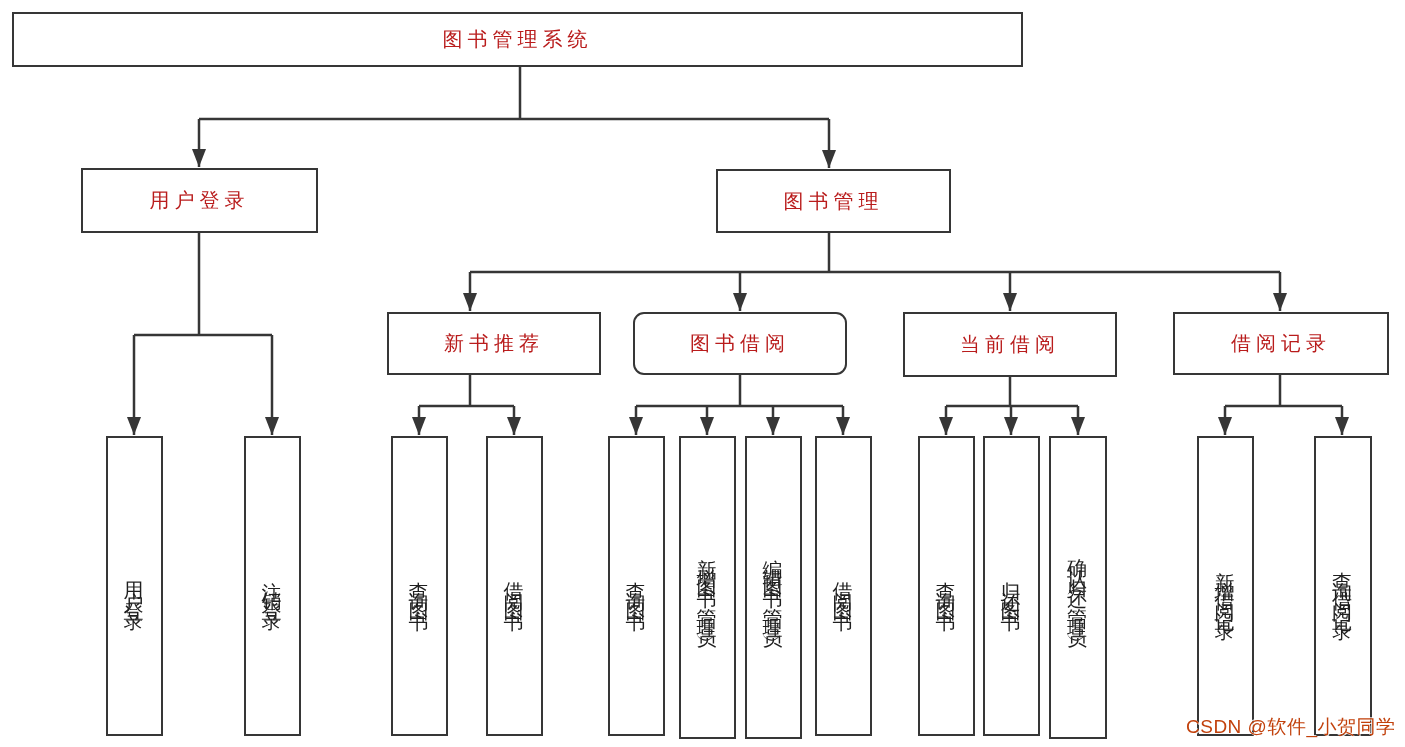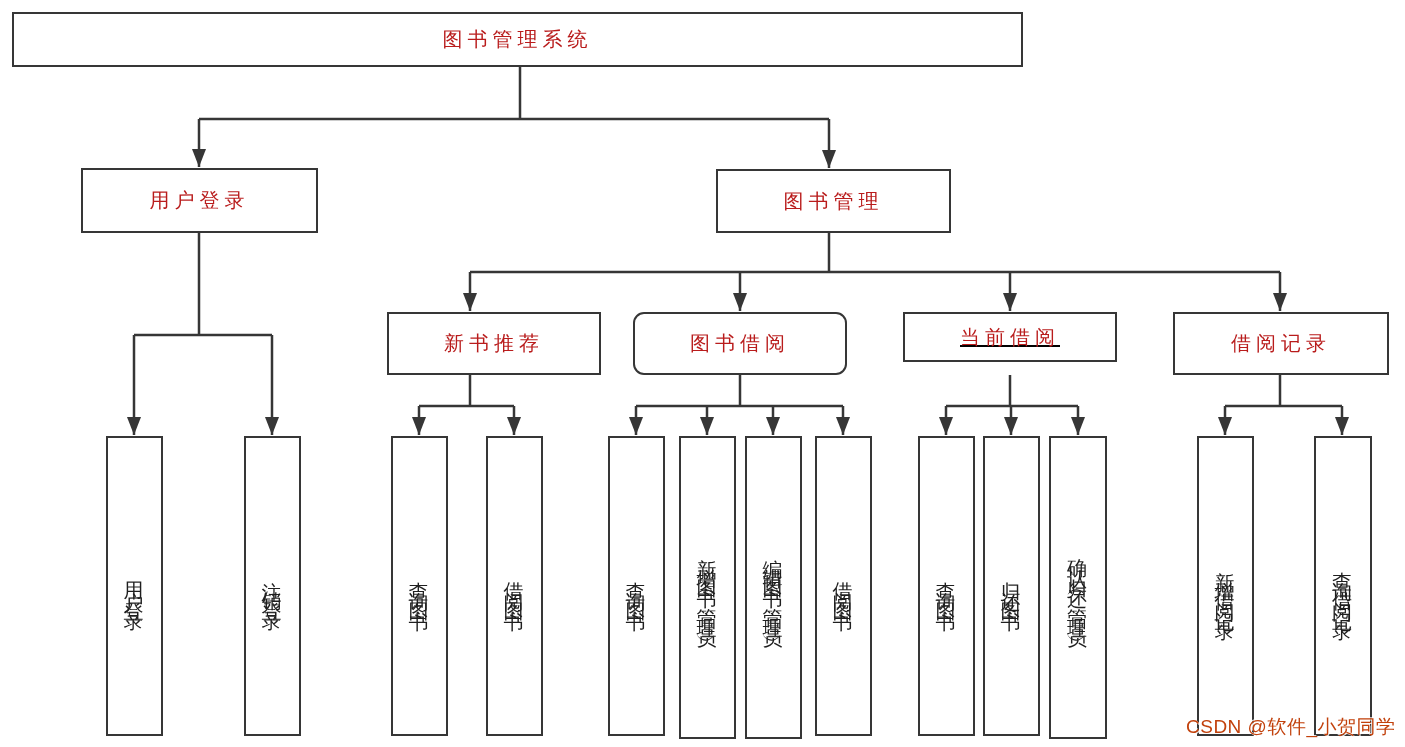--- a/index.html
+++ b/index.html
@@ -121,21 +121,21 @@
   <div class="node" style="left:716px; top:169px; width:235px; height:64px;">
     <span class="lbl">图书管理</span>
   </div>
 
   <div class="node" style="left:344px; top:312px; width:214px; height:63px;margin-left:43px;">
     <span class="lbl">新书推荐</span>
   </div>
   <div class="node" style="left:633px; top:312px; width:214px; height:63px;border-radius:11px;">
     <span class="lbl">图书借阅</span>
   </div>
-  <div class="node" style="left:903px; top:312px; width:214px; height:50px;text-decoration:underline;">
+  <div class="node" style="left:903px; top:312px; width:214px; height:65px;">
     <span class="lbl">当前借阅</span>
   </div>
   <div class="node" style="left:1173px; top:312px; width:216px; height:63px;">
     <span class="lbl">借阅记录</span>
   </div>
 
   <div class="leaf" style="left:106px; top:436px; width:57px; height:300px;">
     <span class="vlbl">用户登录</span>
   </div>
   <div class="leaf" style="left:244px; top:436px; width:57px; height:300px;">

